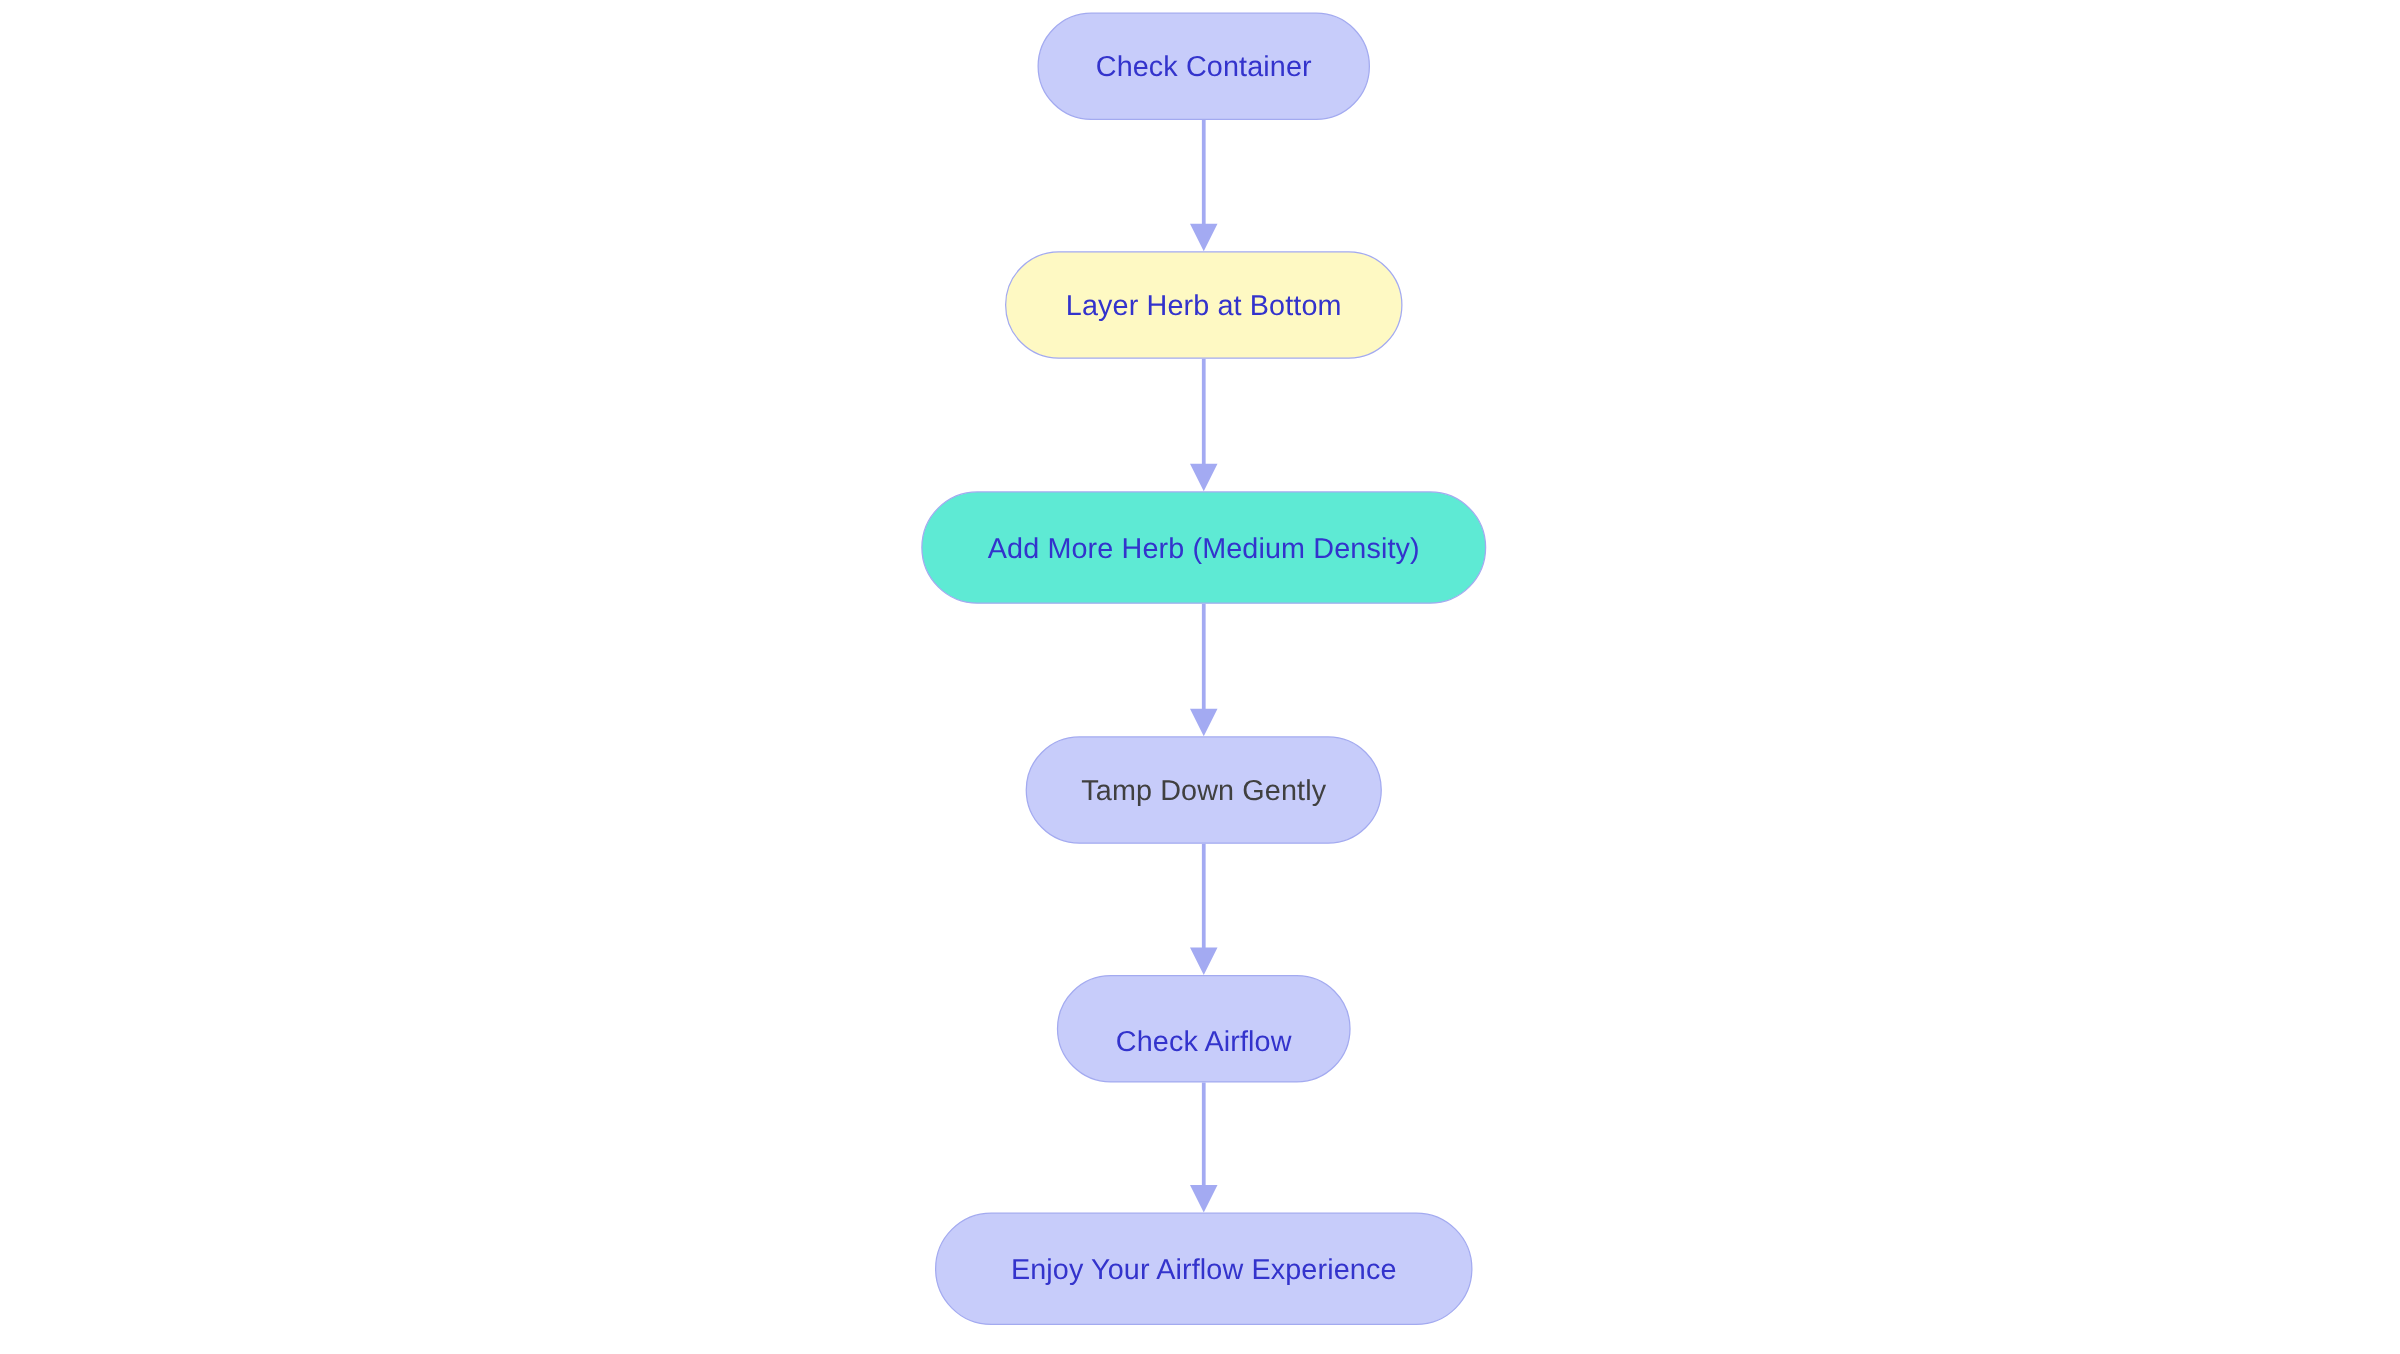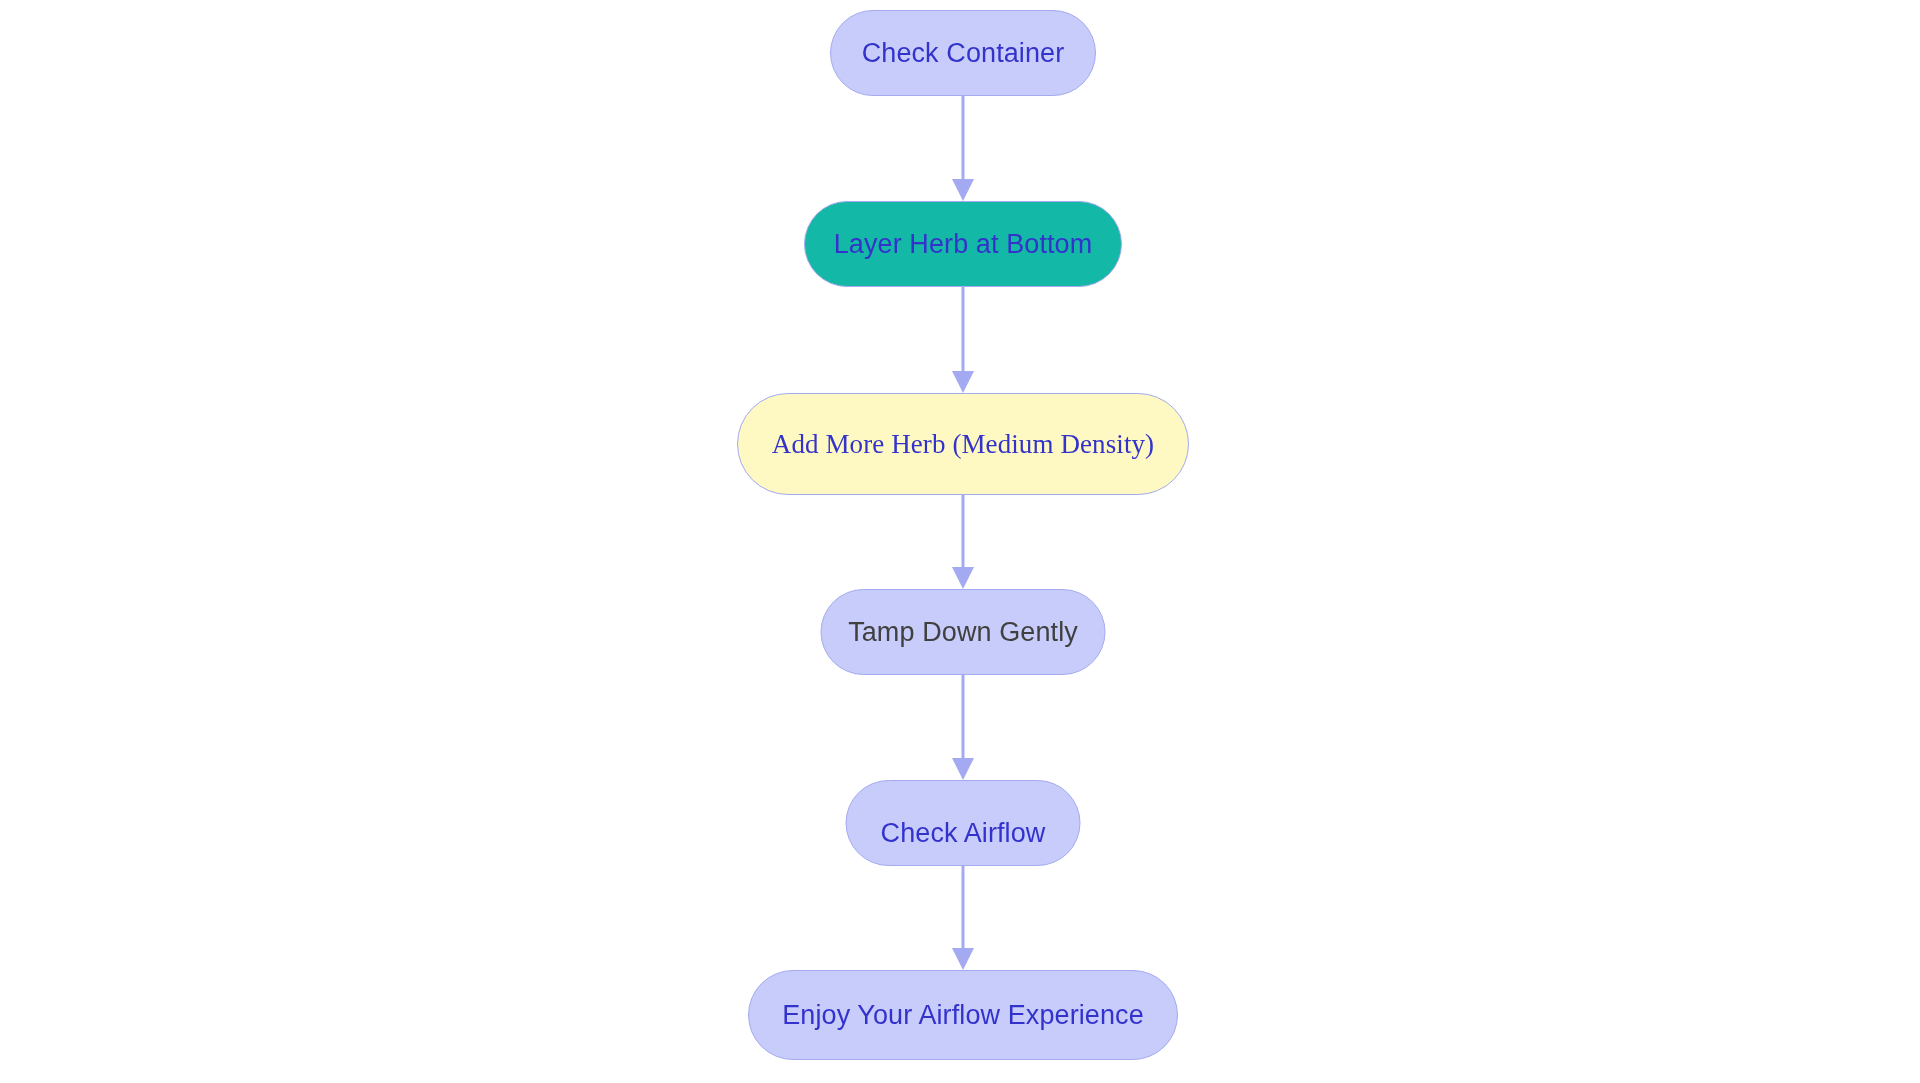--- a/index.html
+++ b/index.html
@@ -41,21 +41,21 @@
     display: flex;
     align-items: center;
     justify-content: center;
     background: #c7ccfa;
     border: 1.6px solid #a3aaf0;
     border-radius: 999px;
     transform: translateX(-50%);
   }
 
   .flow-node-label {
-    font-size: 27px;
+    font-size: 23px;
     line-height: 1;
     color: #3333cc;
     white-space: nowrap;
     letter-spacing: 0.1px;
     font-weight: 400;
   }
 </style>
 </head>
 <body>
 
@@ -81,24 +81,24 @@
       <g>
         <line x1="963" y1="866" x2="963" y2="950" stroke="#a3aaf2" stroke-width="3"></line>
         <polygon points="952,948 974,948 963,970" fill="#a3aaf2"></polygon>
       </g>
     </svg>
 
   <div id="node-layer">
       <div class="flow-node" style="left: 963px; top: 10px; width: 266px; height: 86px; background: rgb(199, 204, 250); border-color: rgb(163, 170, 240);">
         <span class="flow-node-label" style="color: rgb(51, 51, 204);">Check Container</span>
       </div>
-      <div class="flow-node" style="left: 963px; top: 201px; width: 318px; height: 86px; background: #14b8a6; border-color: rgb(163, 170, 240);">
+      <div class="flow-node" style="left: 963px; top: 201px; width: 318px; height: 86px; background: #fef9c3; border-color: rgb(163, 170, 240);">
         <span class="flow-node-label" style="color: rgb(51, 51, 204);">Layer Herb at Bottom</span>
       </div>
-      <div class="flow-node" style="left: 963px; top: 393px; width: 452px; height: 102px; background: #fef9c3; border-color: rgb(163, 170, 240); font-family: Liberation Serif, serif;">
+      <div class="flow-node" style="left: 963px; top: 393px; width: 452px; height: 90px; background: #5eead4; border-color: rgb(163, 170, 240);">
         <span class="flow-node-label" style="color: rgb(51, 51, 204);">Add More Herb (Medium Density)</span>
       </div>
       <div class="flow-node" style="left: 963px; top: 589px; width: 285px; height: 86px; background: rgb(199, 204, 250); border-color: rgb(163, 170, 240);">
         <span class="flow-node-label" style="color: #404040;">Tamp Down Gently</span>
       </div>
       <div class="flow-node" style="left: 963px; top: 780px; width: 235px; height: 86px; background: rgb(199, 204, 250); border-color: rgb(163, 170, 240);">
         <span class="flow-node-label" style="color: rgb(51, 51, 204); margin-top: 20px;">Check Airflow</span>
       </div>
       <div class="flow-node" style="left: 963px; top: 970px; width: 430px; height: 90px; background: rgb(199, 204, 250); border-color: rgb(163, 170, 240);">
         <span class="flow-node-label" style="color: rgb(51, 51, 204);">Enjoy Your Airflow Experience</span>

